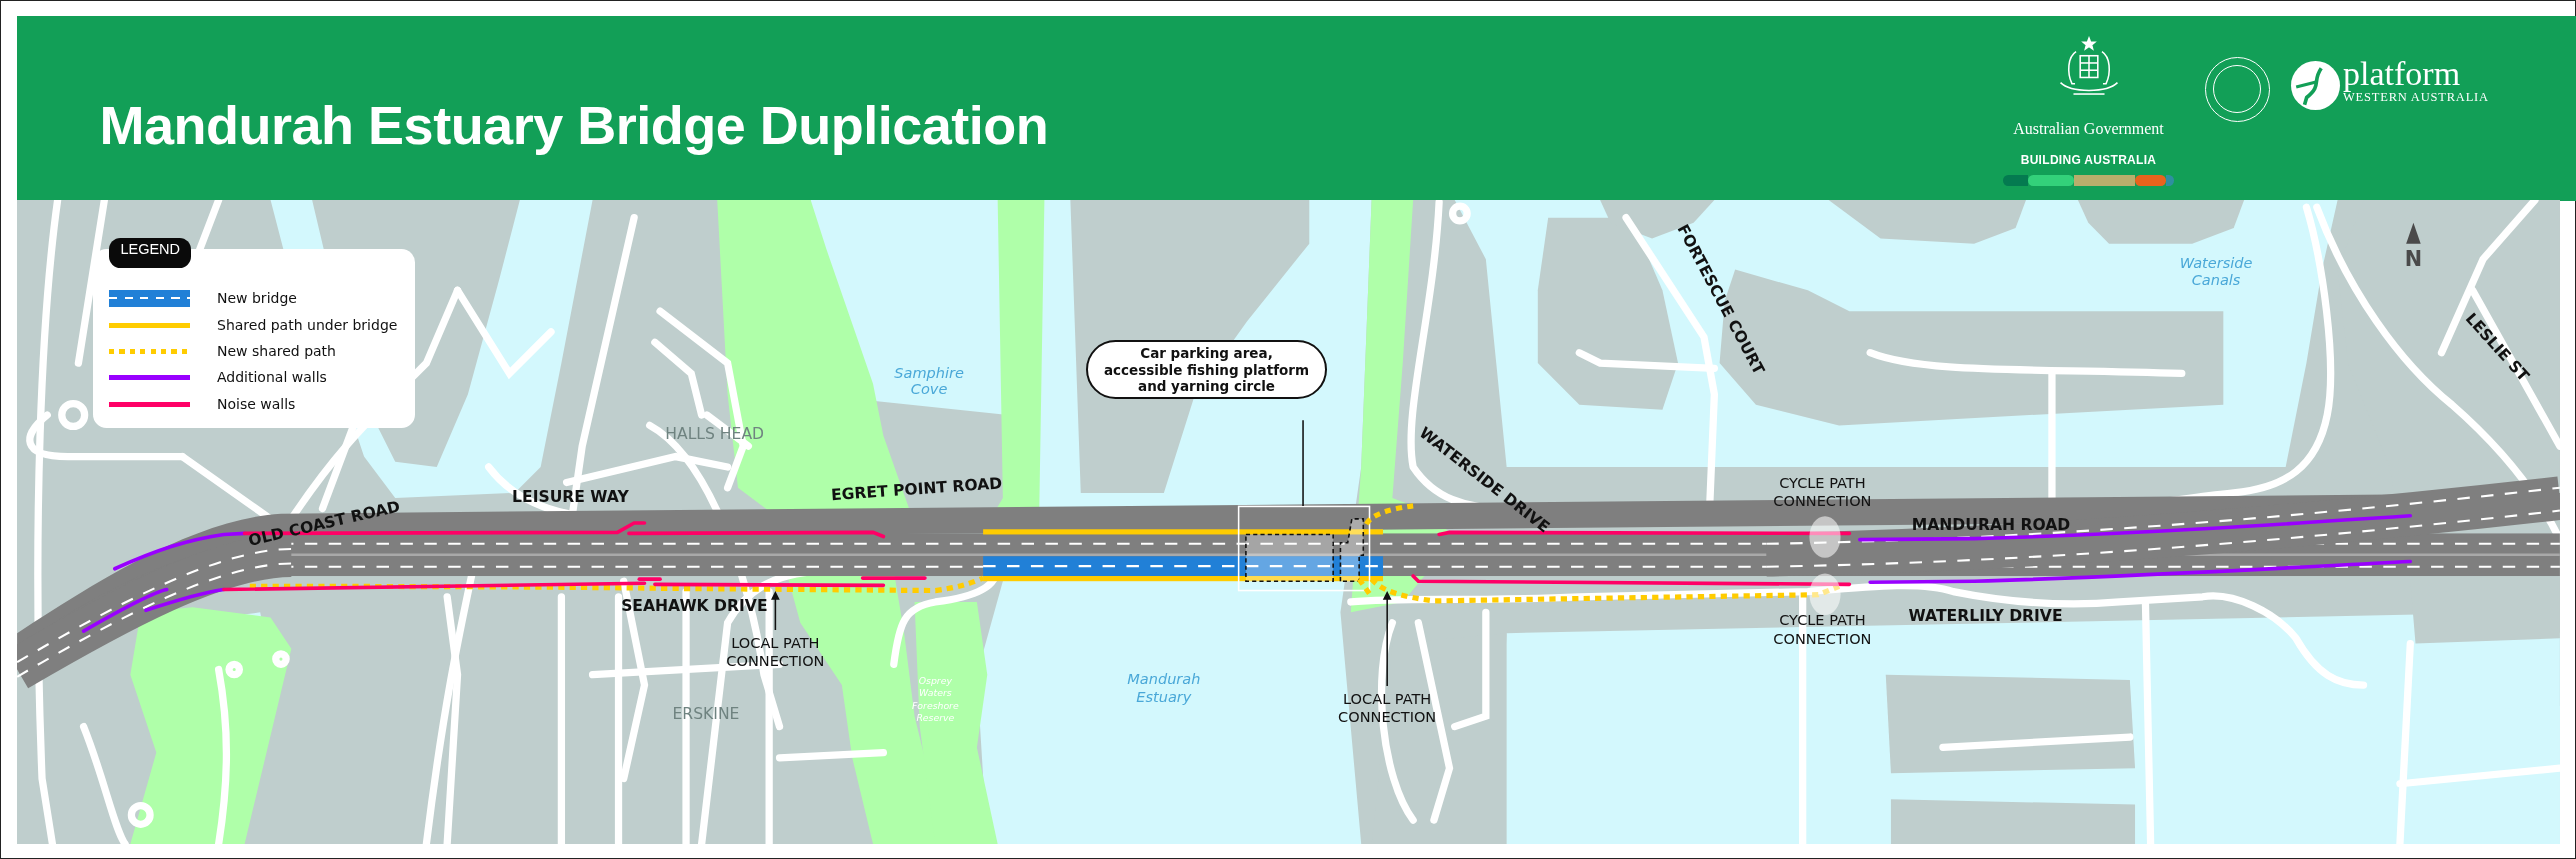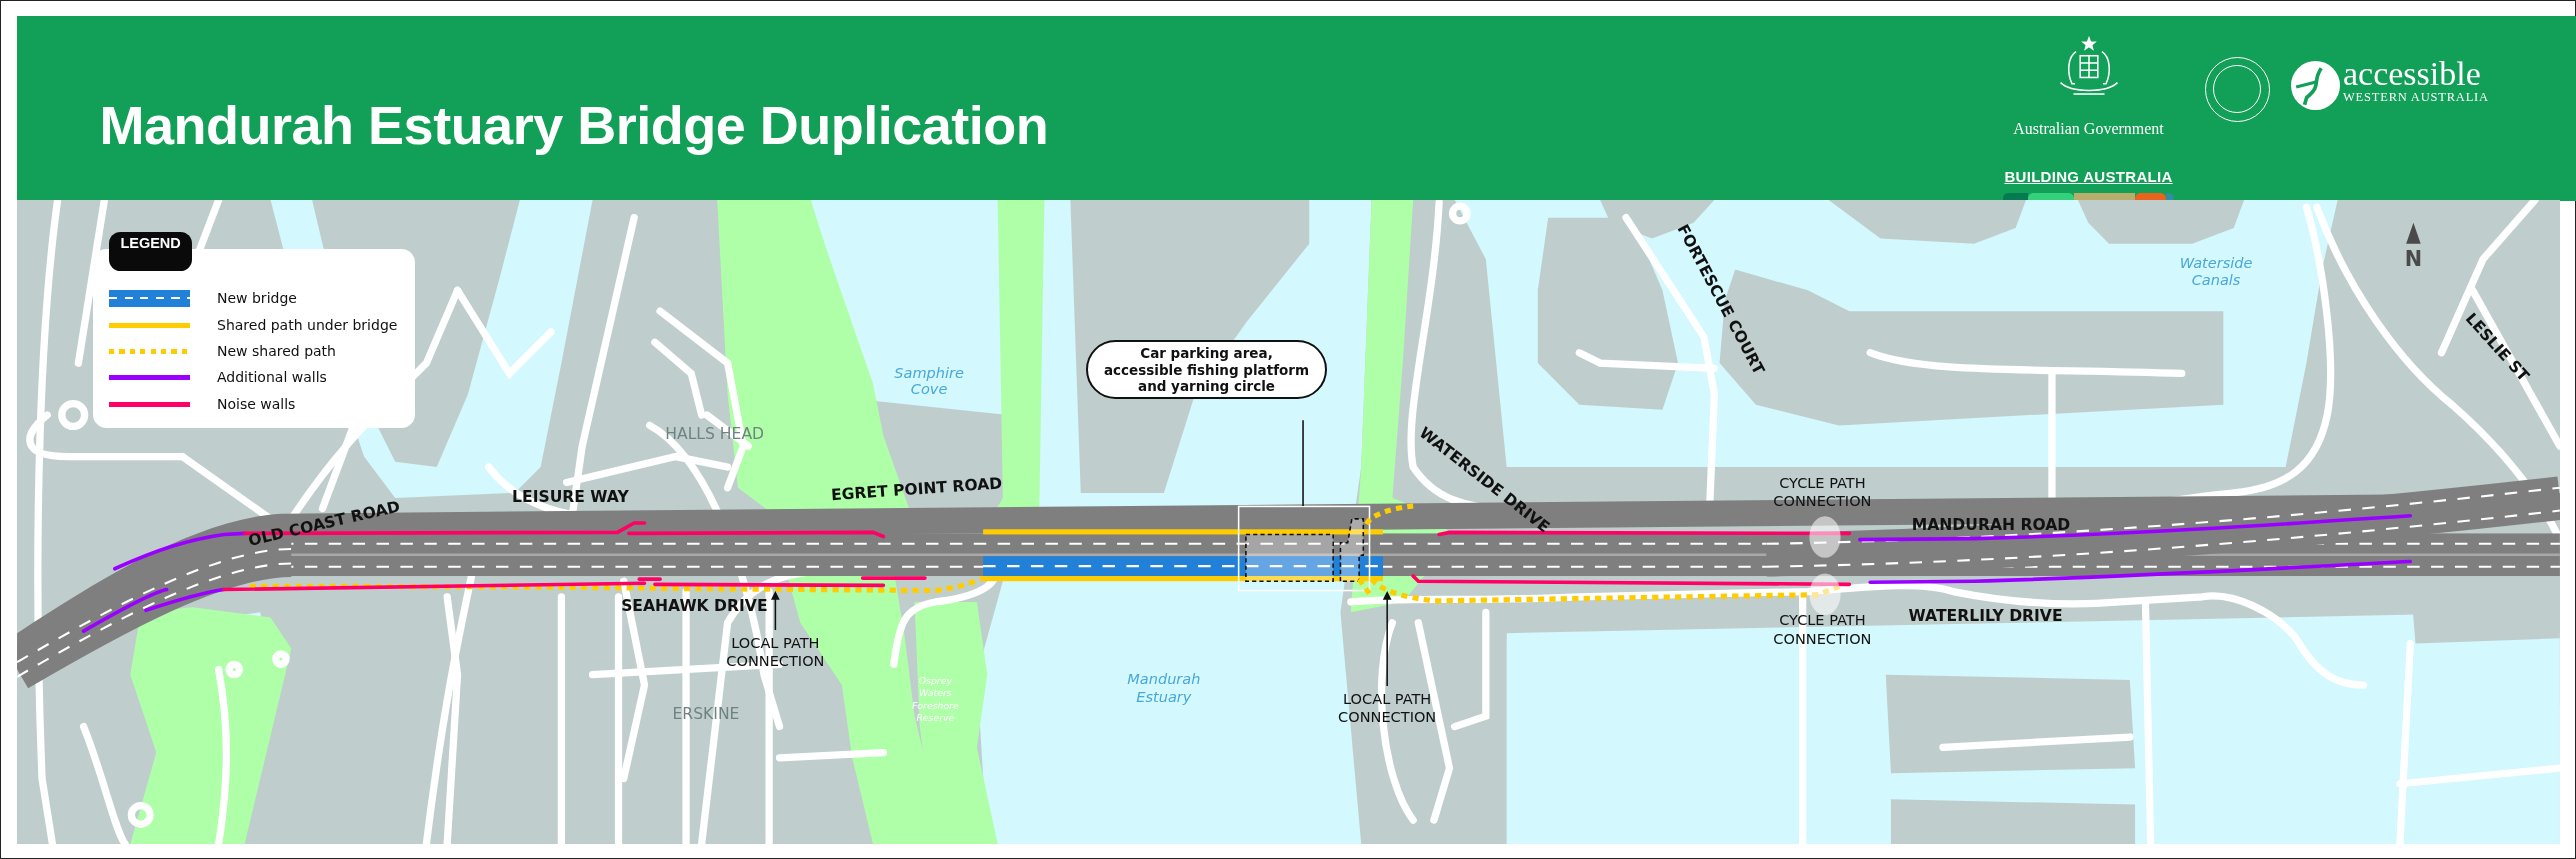--- a/index.html
+++ b/index.html
@@ -2,32 +2,32 @@
 <html style="font-size:8.3px"><head>
 <meta charset="utf-8">
 <style>
   html, body { margin:0; padding:0; background:#ffffff; }
   body { width:2576px; height:859px; position:relative; overflow:hidden; font-family:"DejaVu Sans", sans-serif; }
   .frame { position:absolute; left:0; top:0; width:2574px; height:857px; border:1px solid #222; background:#fff; }
   .header { position:absolute; left:16.6px; top:15.6px; width:2570px; height:185px; background:#129f57; }
   .title { position:absolute; left:83px; top:78px; font-family:"Liberation Sans", sans-serif; font-weight:bold; font-size:54px; color:#fff; letter-spacing:-0.5px; white-space:nowrap; }
   .ag-block { position:absolute; left:2000px; top:36px; width:177px; text-align:center; color:#fff; }
   .ag-name { font-family:"Liberation Serif", serif; font-size:16px; margin-top:12px; white-space:nowrap; }
-  .ba-label { font-family:"Liberation Sans", sans-serif; font-weight:bold; font-size:15px; margin-top:30px; white-space:nowrap; letter-spacing:0.3px;text-decoration:underline; }
+  .ba-label { font-family:"Liberation Sans", sans-serif; font-weight:bold; font-size:12px; margin-top:15px; white-space:nowrap; letter-spacing:0.3px; }
   .ba-bar { margin:8.3px auto 0; width:171px; height:10.4px; border-radius:5.2px; overflow:hidden; display:flex; }
   .wa-seal { position:absolute; left:2205px; top:57px; width:65px; height:65px; border-radius:50%; border:1.6px solid #fff; box-sizing:border-box; }
   .wa-seal-inner { position:absolute; left:7.3px; top:7.3px; width:48px; height:48px; border-radius:50%; border:1px solid #fff; box-sizing:border-box; }
   .mr-logo { position:absolute; left:2291px; top:61px; width:49px; height:49px; border-radius:50%; background:#fff; }
   .mr-text { position:absolute; left:2343px; top:57px; color:#fff; font-family:"Liberation Serif", serif; white-space:nowrap; }
   .mr-main { font-size:34px; line-height:34px; }
   .mr-sub { font-size:12.5px; letter-spacing:0.8px; margin-top:-1px; }
   .map { position:absolute; left:16.6px; top:200px; width:2543px; height:644px; overflow:hidden; background:#bfcecd; }
   svg text { font-family:"DejaVu Sans", sans-serif; }
   .legend { position:absolute; left:93px; top:249px; width:322px; height:179px; background:#fff; border-radius:13.5px; }
-  .legend-tag { position:absolute; left:109px; top:232px; height:39px; padding:0 11.4px; background:#0a0a0a; color:#fff; border-radius:11.4px; font-family:"Liberation Sans", sans-serif; font-weight:bold; font-size:14.5px; line-height:23px; }
+  .legend-tag { position:absolute; left:109px; top:238px; height:30px; padding:0 11.4px; background:#0a0a0a; color:#fff; border-radius:11.4px; font-family:"Liberation Sans", sans-serif; font-weight:normal; font-size:14.5px; line-height:23px; }
   .legend-row { position:absolute; left:109px; height:18.7px; width:301px; display:flex; align-items:center; }
   .legend-swatch { width:81px; height:15.6px; position:relative; flex:0 0 81px; }
   .legend-label { margin-left:27px; font-size:14px; color:#111; white-space:nowrap; }
   .callout { position:absolute; left:1086px; top:340px; width:241px; height:59px; border:2.6px solid #111; border-radius:31px; background:#fff; text-align:center; font-weight:bold; font-size:13.5px; line-height:16.6px; color:#111; padding-top:3.1px; box-sizing:border-box; }
   .callout div { white-space:nowrap; }
 </style>
 </head>
 <body>
 
 <div class="frame"></div>
@@ -65,21 +65,21 @@
   <div class="wa-seal-inner"></div>
 </div>
 
 <div class="mr-logo">
   <svg width="49" height="49" viewBox="0 0 94 94">
     <path d="M58 14 C40 40 60 46 30 70 L26 84" stroke="#129f57" stroke-width="7" fill="none"></path>
     <path d="M10 50 L50 40" stroke="#129f57" stroke-width="6"></path>
   </svg>
 </div>
 <div class="mr-text">
-  <div class="mr-main">accessible</div>
+  <div class="mr-main">platform</div>
   <div class="mr-sub">WESTERN AUSTRALIA</div>
 </div>
 
 <div class="map">
   <svg width="2543" height="644" viewBox="32 386 4896 1240">
 
     <g fill="#d3f8fd">
 
       <polygon points="1560,386 2640,386 2620,900 2580,1180 2620,1626 1900,1626 1880,1300 1930,1120 1950,900 1940,800 1560,760"></polygon>
 

